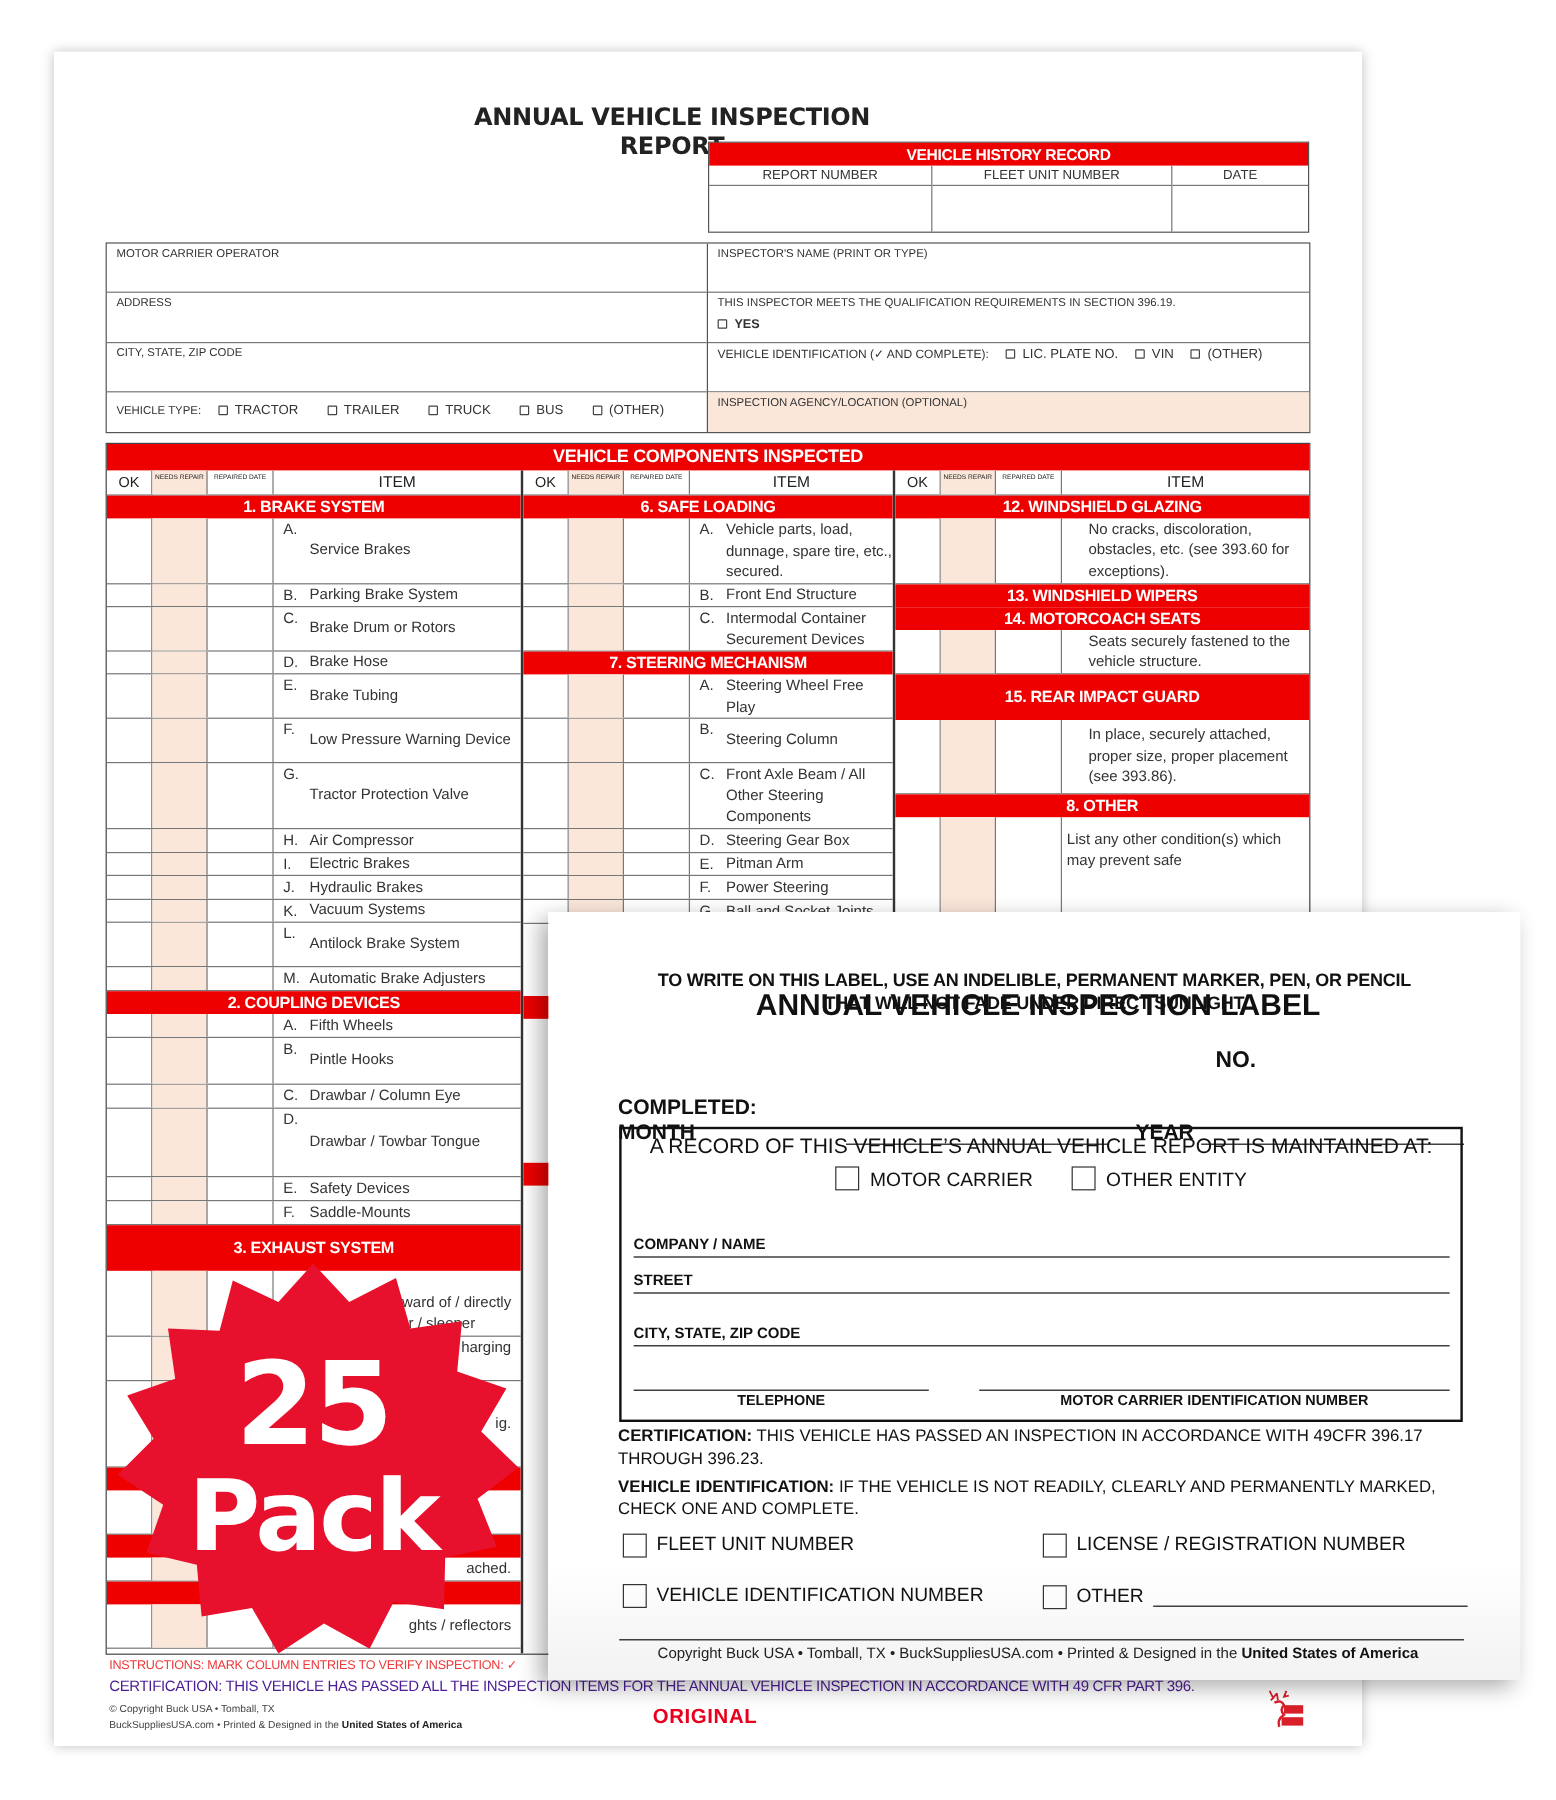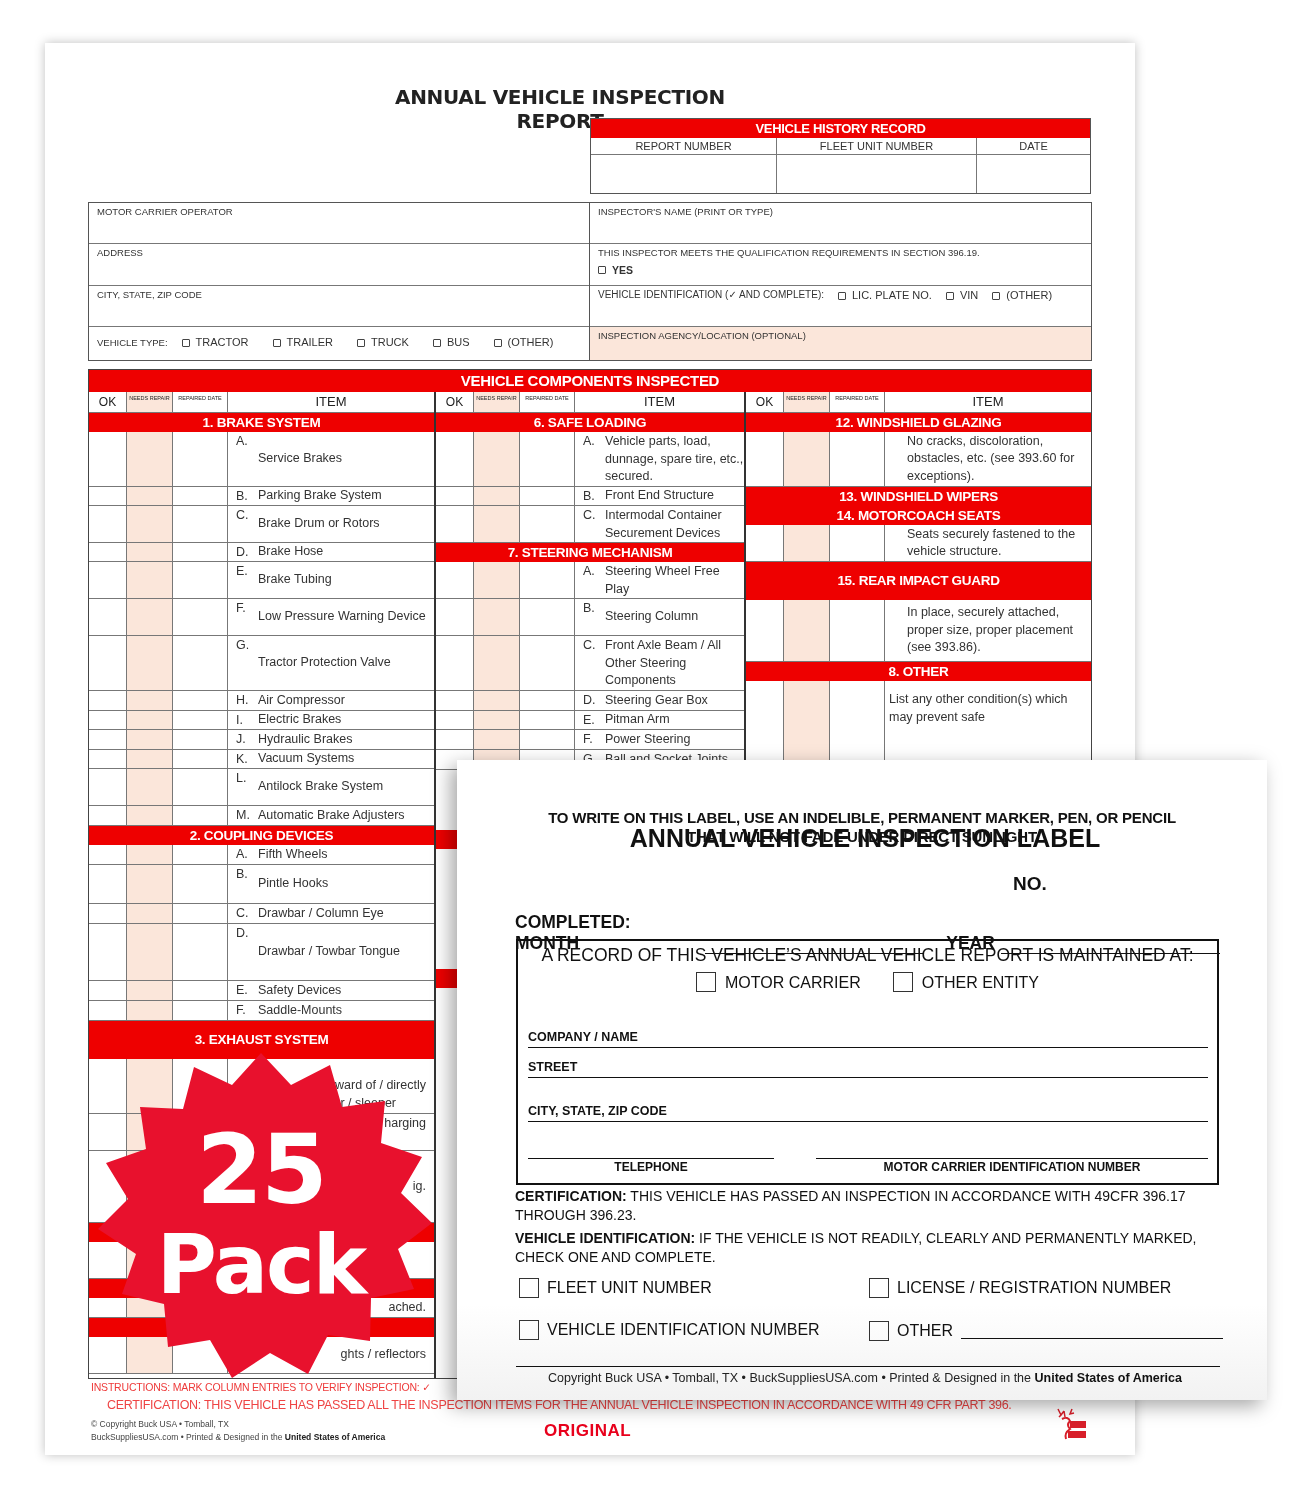--- a/index.html
+++ b/index.html
@@ -60,21 +60,21 @@
   .row > div { border-right: 1px solid #777; }
   .row > div:last-child { border-right: none; }
   .row .r-ok { width: 38px; }
   .row .r-nr { width: 46px; background: #fbe6da; }
   .row .r-rd { width: 55px; }
   .row .r-item { flex: 1; display: flex; align-items: center; font-size: 12.5px; padding: 1px 0 1px 8px; line-height: 17.5px; color: #333; }
   .row .r-item .letter { width: 22px; flex-shrink: 0; align-self: flex-start; padding-top: 0; }
   .row .r-item .txt { }
 
   .instr { position: absolute; left: 46px; top: 1338px; font-size: 10.5px; color: #ee3a3a; letter-spacing: -0.2px; }
-  .cert { position: absolute; left: 46px; top: 1355px; font-size: 12.5px; color: #ef4444; letter-spacing: -0.3px; margin-left: 16px; }
+  .cert { position: absolute; left: 46px; top: 1355px; font-size: 12.5px; color: #4c1d95; letter-spacing: -0.3px; }
   .copy1 { position: absolute; left: 46px; top: 1376px; font-size: 8.5px; color: #444; }
   .copy2 { position: absolute; left: 46px; top: 1389px; font-size: 8.5px; color: #444; }
   .copy2 b { color: #222; }
   .original { position: absolute; left: 499px; top: 1378px; font-size: 17px; font-weight: bold; color: #e8001c; letter-spacing: 0.5px; }
   .logo { position: absolute; left: 1005px; top: 1362px; width: 40px; height: 40px; }
 
   
   .badge { position: absolute; left: 80px; top: 1043px; width: 362px; height: 345px; }
   .badge-text { position: absolute; left: 80px; top: 1120px; width: 362px; text-align: center; color: #fff; font-weight: bold; font-family: "DejaVu Sans", sans-serif; }
   .badge-text .num { font-size: 96px; line-height: 100px; display: block; letter-spacing: -2px; }

